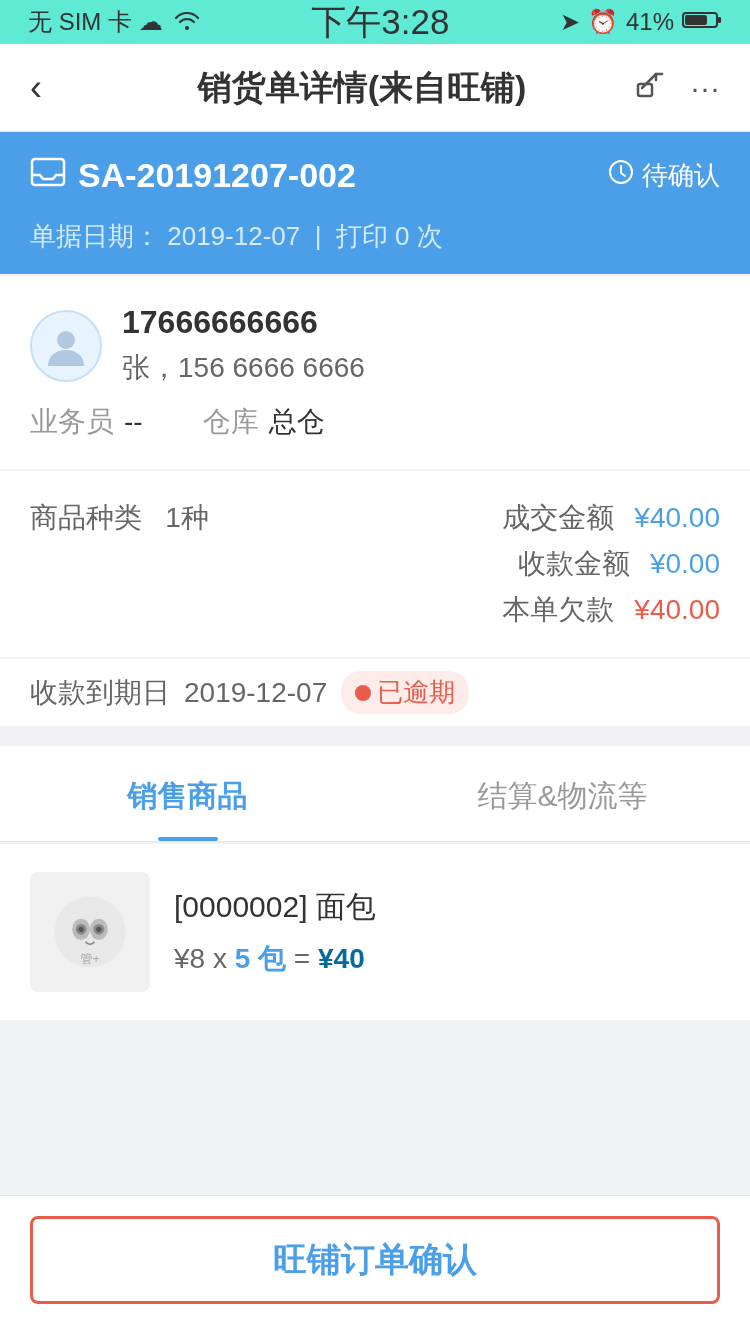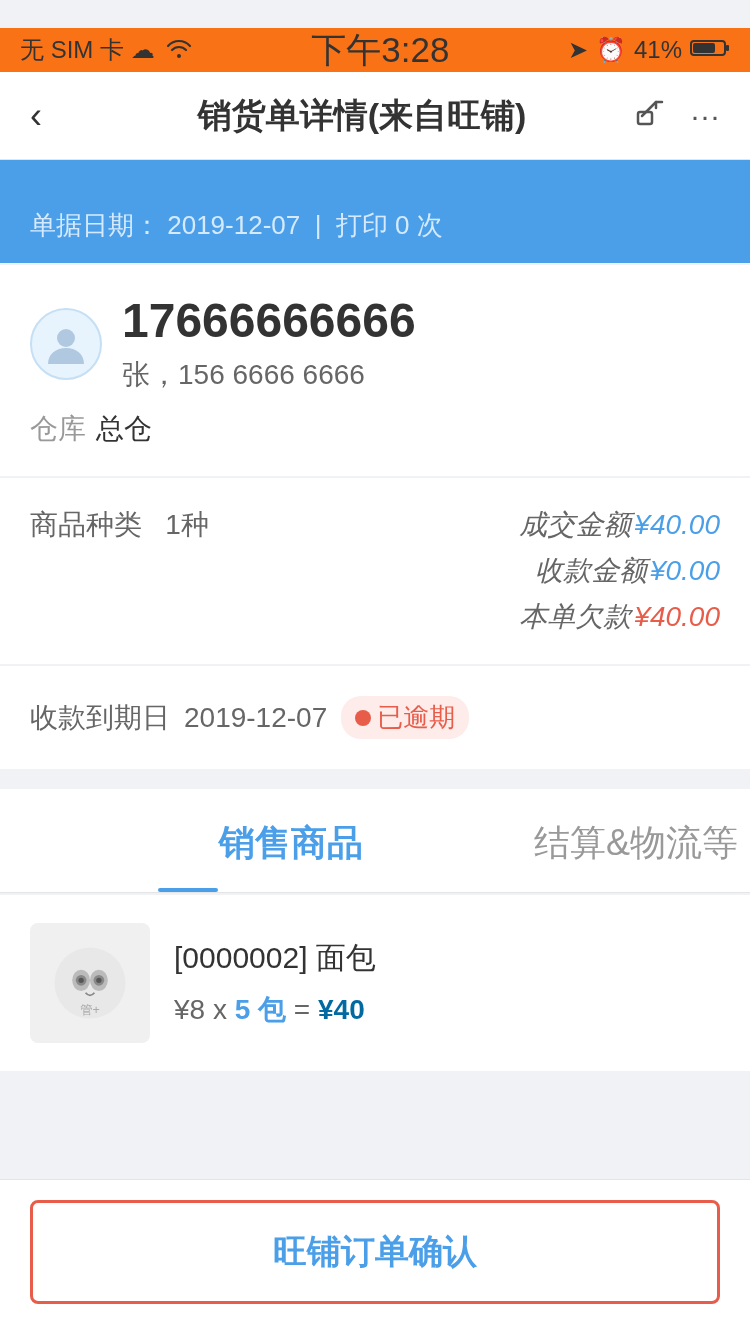--- a/index.html
+++ b/index.html
@@ -9,28 +9,27 @@
       min-height: 1334px;
       font-family: -apple-system, "PingFang SC", "Helvetica Neue", Arial, sans-serif;
       background: #f0f2f5;
       font-size: 28px;
       color: #333;
     }
 
     
     .status-bar {
       height: 44px;
-      background: #f97316;
+      background: #5eead4;
       display: flex;
       align-items: center;
       justify-content: space-between;
-      padding: 0 20px;
+      padding: 0 28px;
       font-size: 24px;
       font-weight: 500;
-      margin-top: 28px;
     }
     .status-left { display: flex; align-items: center; gap: 10px; }
     .status-center { font-size: 35px; font-weight: 400; }
     .status-right { display: flex; align-items: center; gap: 8px; font-size: 24px; }
 
     
     .nav-bar {
       height: 88px;
       background: #fff;
       display: flex;
@@ -100,21 +99,21 @@
     .customer-avatar {
       width: 72px; height: 72px;
       border-radius: 50%;
       background: #e8f4fd;
       border: 2px solid #c5dff5;
       display: flex; align-items: center; justify-content: center;
       font-size: 38px; color: #aaa;
       flex-shrink: 0;
     }
     .customer-phone {
-      font-size: 48px;
+      font-size: 32px;
       font-weight: 600;
       color: #333;
     }
     .customer-name {
       font-size: 28px;
       color: #666;
       margin-top: 8px;
     }
     .customer-meta {
       display: flex;
@@ -139,33 +138,32 @@
     .amounts-left { font-size: 28px; color: #666; }
     .amounts-right {
       display: flex;
       flex-direction: column;
       align-items: flex-end;
       gap: 8px;
     }
     .amount-row {
       display: flex;
       justify-content: flex-end;
-      gap: 3px;
-      font-size: 28px;
-      align-items: center;
-      font-style: italic;
+      gap: 20px;
+      font-size: 28px;
+      align-items: center;
     }
     .amount-label { color: #666; }
     .amount-value-blue { color: #4a9fe8; }
     .amount-value-red { color: #e85c4a; }
 
     
     .duedate-card {
       background: #fff;
-      padding: 30px 30px;
+      padding: 12px 30px;
       margin-top: 2px;
       font-size: 28px;
       color: #666;
       display: flex;
       align-items: center;
       gap: 14px;
     }
     .overdue-badge {
       background: #fdecea;
       color: #e85c4a;
@@ -183,23 +181,23 @@
 
     
     .tabs-container {
       background: #fff;
       margin-top: 20px;
       display: flex;
       border-bottom: 1px solid #e5e5e5;
     }
     .tab {
       flex: 1;
-      text-align: right;
-      padding: 30px 12px 24px;
-      font-size: 36px;
+      text-align: center;
+      padding: 30px 0 24px;
+      font-size: 30px;
       color: #999;
       cursor: pointer;
       position: relative;
     }
     .tab.active {
       color: #4a9fe8;
       font-weight: 600;
     }
     .tab.active::after {
       content: '';
@@ -254,21 +252,21 @@
     .bottom-bar {
       position: fixed;
       bottom: 0;
       width: 750px;
       background: #fff;
       padding: 20px 30px 30px;
       border-top: 1px solid #e5e5e5;
     }
     .confirm-btn {
       width: 100%;
-      height: 104px;
+      height: 88px;
       border: 3px solid #e85c4a;
       border-radius: 8px;
       background: #fff;
       color: #4a9fe8;
       font-size: 34px;
       font-weight: 600;
       cursor: pointer;
       display: flex; align-items: center; justify-content: center;
     }
   </style>
@@ -310,20 +308,40 @@
         <path d="M28 8H22V14" stroke="#555" stroke-width="2.5" stroke-linecap="round" stroke-linejoin="round"></path>
         <path d="M22 8l-14 14" stroke="#555" stroke-width="2.5" stroke-linecap="round"></path>
         <rect x="4" y="18" width="14" height="12" rx="2" stroke="#555" stroke-width="2.5" fill="none"></rect>
       </svg>
     </span>
     <span class="nav-action-icon">···</span>
   </div>
 </div>
 
 <div class="order-header">
+  <div class="order-header-top">
+    <div class="order-id">
+      <span>
+        <svg width="36" height="30" viewBox="0 0 36 30" fill="white">
+          <rect x="2" y="2" width="32" height="26" rx="3" stroke="white" stroke-width="2.5" fill="none"></rect>
+          <path d="M2 18h8l3 4h10l3-4h8" stroke="white" stroke-width="2.5" fill="none" stroke-linejoin="round"></path>
+        </svg>
+      </span>
+      <span>SA-20191207-002</span>
+    </div>
+    <div class="order-status">
+      <span>
+        <svg width="26" height="26" viewBox="0 0 26 26" fill="none">
+          <circle cx="13" cy="13" r="11" stroke="white" stroke-width="2"></circle>
+          <path d="M13 7v7l4 3" stroke="white" stroke-width="2" stroke-linecap="round"></path>
+        </svg>
+      </span>
+      <span>待确认</span>
+    </div>
+  </div>
   <div class="order-date">
     <span>单据日期：</span>
     <span>2019-12-07</span>
     &nbsp;|&nbsp;
     <span>打印 0 次</span>
   </div>
 </div>
 
 <div class="customer-card">
   <div class="customer-top">
@@ -332,20 +350,24 @@
         <circle cx="22" cy="16" r="9" fill="#b0c8e0"></circle>
         <path d="M4 42c0-10 8-16 18-16s18 6 18 16" fill="#b0c8e0"></path>
       </svg>
     </div>
     <div>
       <div class="customer-phone">17666666666</div>
       <div class="customer-name">张，156 6666 6666</div>
     </div>
   </div>
   <div class="customer-meta">
+    <div class="meta-item">
+      <span class="meta-label">业务员</span>
+      <span class="meta-value">--</span>
+    </div>
     <div class="meta-item">
       <span class="meta-label">仓库</span>
       <span class="meta-value">总仓</span>
     </div>
   </div>
 </div>
 
 <div class="amounts-card">
   <div class="amounts-left">
     <span>商品种类</span>

